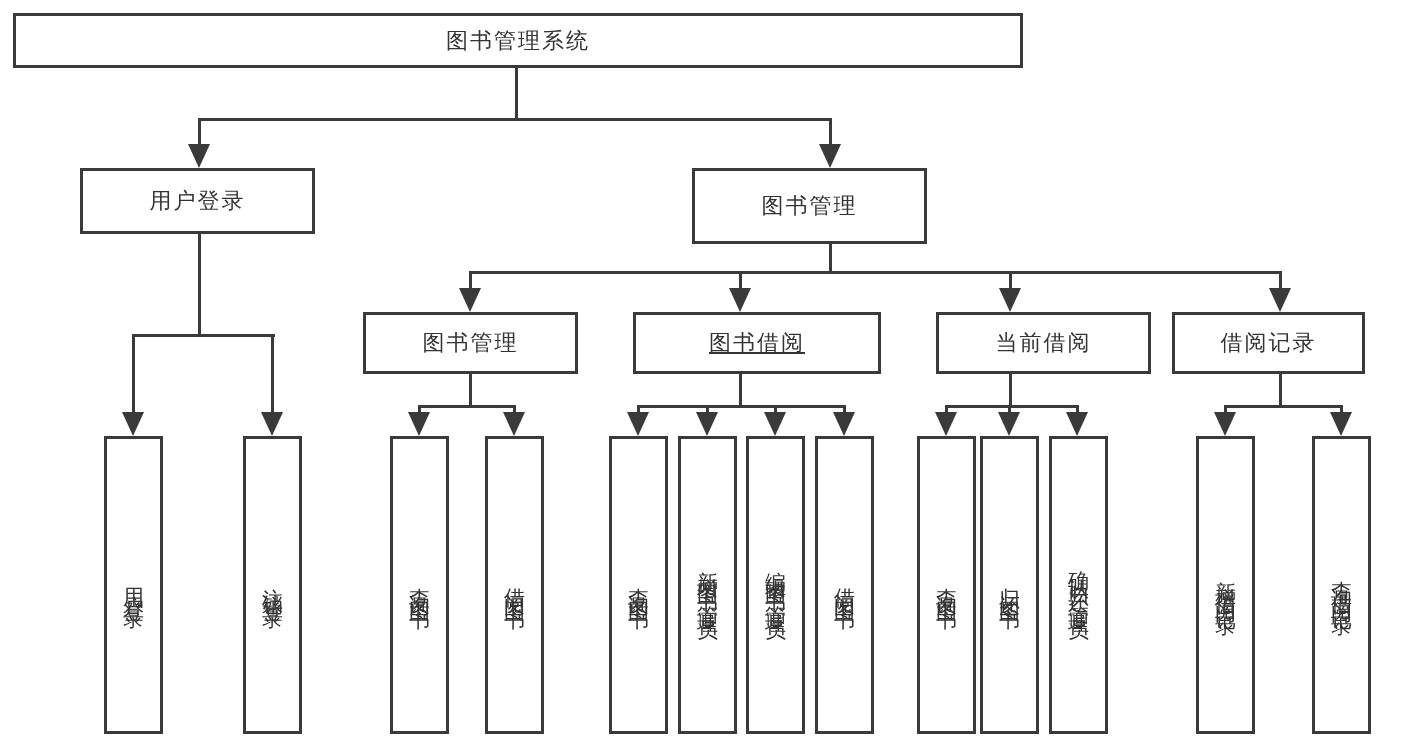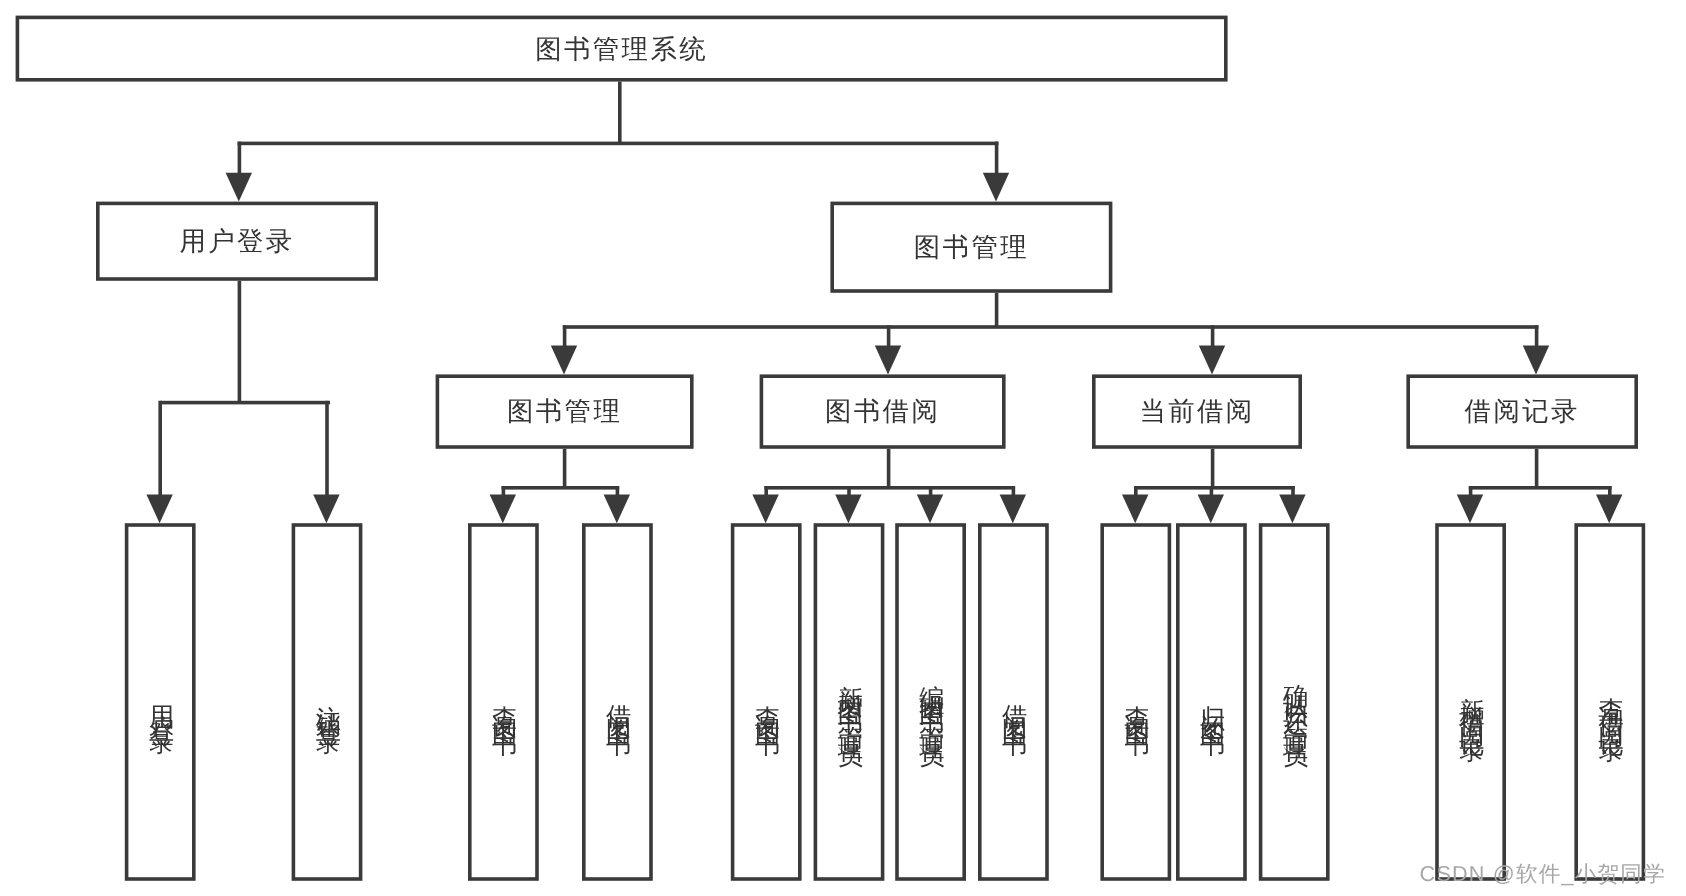--- a/index.html
+++ b/index.html
@@ -127,24 +127,24 @@
   <div class="box" style="left:80px;top:168px;width:235px;height:66px;">
     <span class="lbl">用户登录</span>
   </div>
   <div class="box" style="left:692px;top:168px;width:235px;height:76px;">
     <span class="lbl">图书管理</span>
   </div>
 
   <div class="box" style="left:363px;top:312px;width:215px;height:62px;">
     <span class="lbl">图书管理</span>
   </div>
-  <div class="box" style="left:633px;top:312px;width:205px;height:62px;">
+  <div class="box" style="left:633px;top:312px;width:248px;height:62px;text-decoration:underline;">
     <span class="lbl">图书借阅</span>
   </div>
-  <div class="box" style="left:910px;top:312px;width:175px;height:62px;">
+  <div class="box" style="left:936px;top:312px;width:215px;height:62px;">
     <span class="lbl">当前借阅</span>
   </div>
   <div class="box" style="left:1172px;top:312px;width:193px;height:62px;">
     <span class="lbl">借阅记录</span>
   </div>
 
   <div class="box leaf" style="left:104px;top:436px;width:59px;height:298px;">
     <span class="lbl">用户登录</span>
   </div>
   <div class="box leaf" style="left:243px;top:436px;width:59px;height:298px;">
@@ -181,15 +181,14 @@
     <span class="lbl">确认归还（管理员）</span>
   </div>
 
   <div class="box leaf" style="left:1196px;top:436px;width:59px;height:298px;">
     <span class="lbl">新增借阅记录</span>
   </div>
   <div class="box leaf" style="left:1312px;top:436px;width:59px;height:298px;">
     <span class="lbl">查询借阅记录</span>
   </div>
 
-  <div class="watermark">CSDN @软件_小贺同学</div>
 
 </div>
 
 </body></html>

